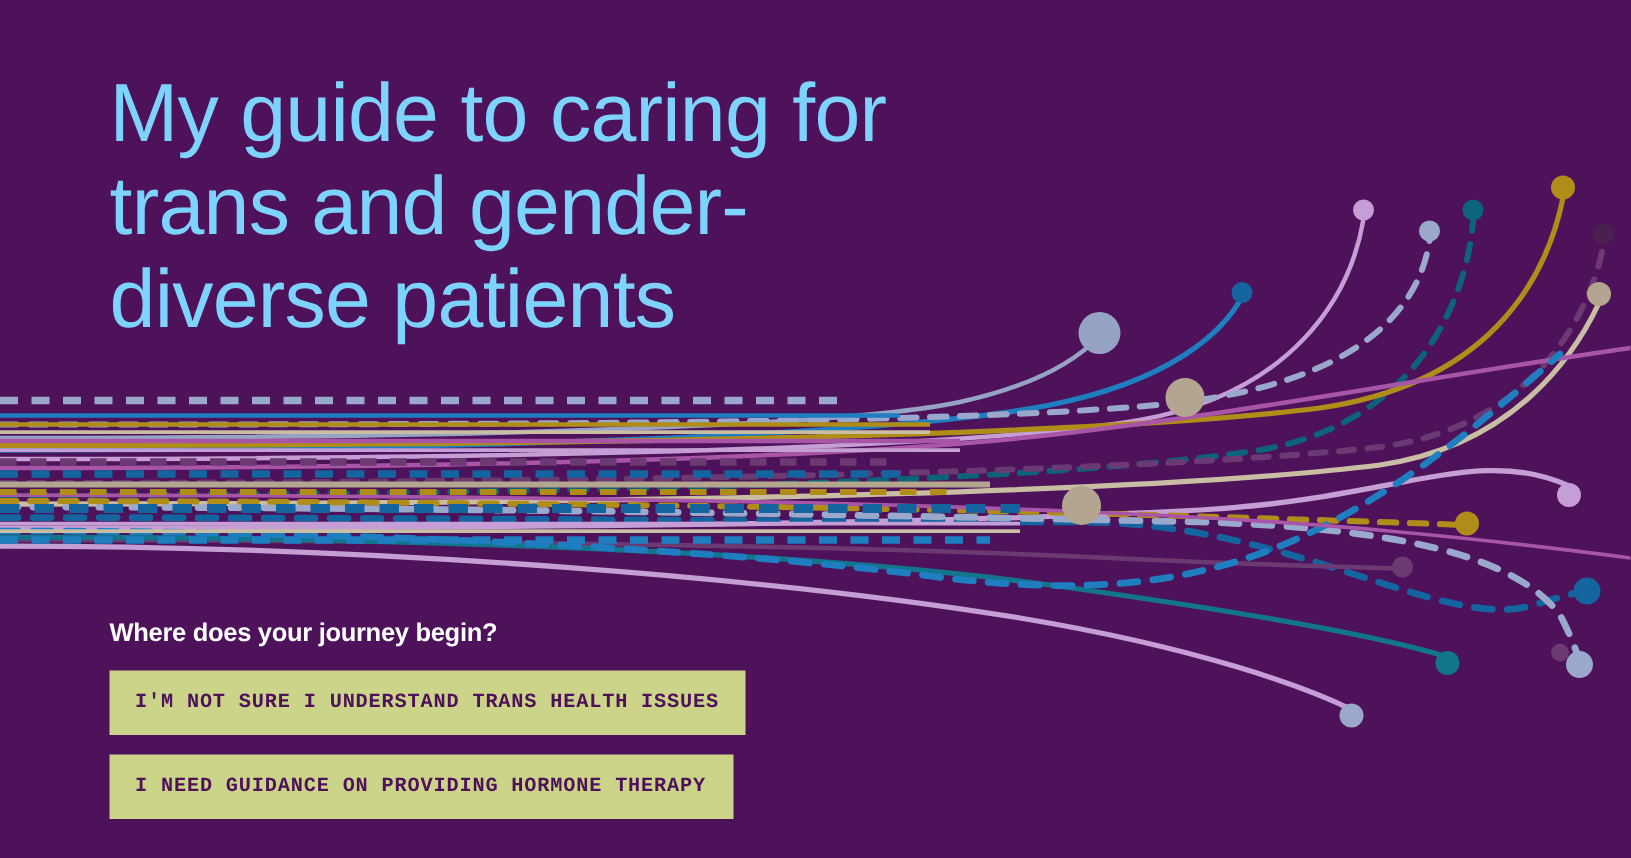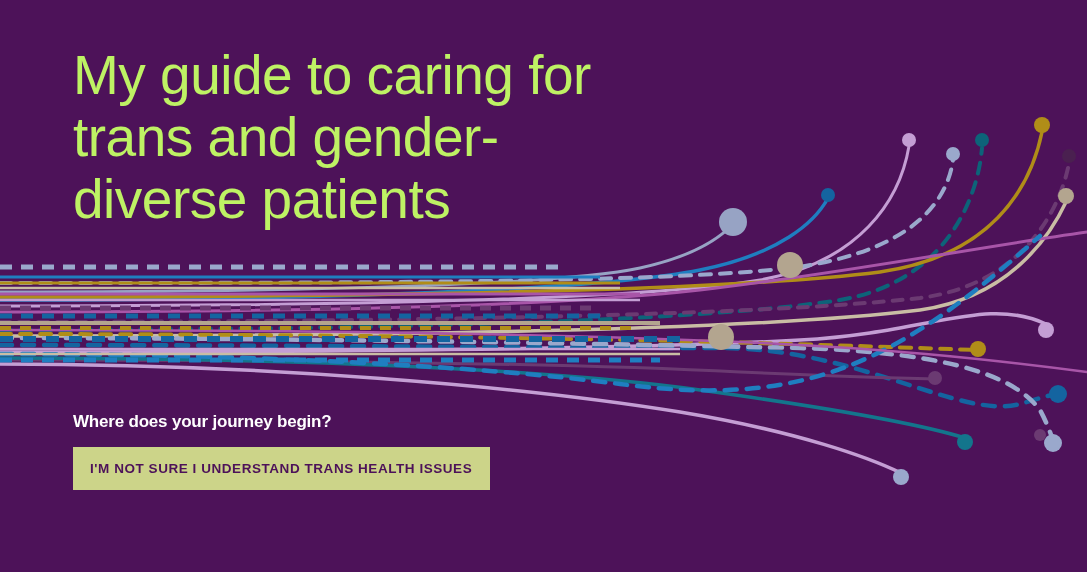--- a/index.html
+++ b/index.html
@@ -23,21 +23,21 @@
   }
   #content {
     position:absolute; left:0; top:0;
     width:1087px; height:572px;
   }
   .hero-title {
     position:absolute;
     left:73px; top:44px;
     width:620px;
     margin:0;
-    color:#bef264;
+    color:#7dd3fc;
     font-size:55px;
     font-weight:400;
     line-height:62px;
     letter-spacing:-0.5px;
     white-space:pre-line;
   }
   .cta-block {
     position:absolute;
     left:73px; top:409px;
     width:520px;
@@ -50,21 +50,21 @@
     line-height:26px;
     letter-spacing:-0.2px;
   }
   .cta-button {
     display:block;
     border:0;
     margin:0 0 13px 0;
     padding:14px 18px 14px 17px;
     background:#ccd489;
     color:#4d1259;
-    font-family:Liberation Sans, sans-serif;
+    font-family:Liberation Mono, monospace;
     font-size:13.5px;
     font-weight:700;
     letter-spacing:0.55px;
     text-align:left;
     cursor:pointer;
     border-radius:0;
     line-height:15px;
   }
 </style>
 </head>
@@ -163,17 +163,18 @@
     <h1 class="hero-title">My guide to caring for
 trans and gender-
 diverse patients</h1>
 
     <div class="cta-block">
 
       <p class="cta-prompt">Where does your journey begin?</p>
 
       <button class="cta-button">I'M NOT SURE I UNDERSTAND TRANS HEALTH ISSUES</button>
 
+      <button class="cta-button">I NEED GUIDANCE ON PROVIDING HORMONE THERAPY</button>
 
     </div>
   </div>
 
 </div>
 
 </body></html>

